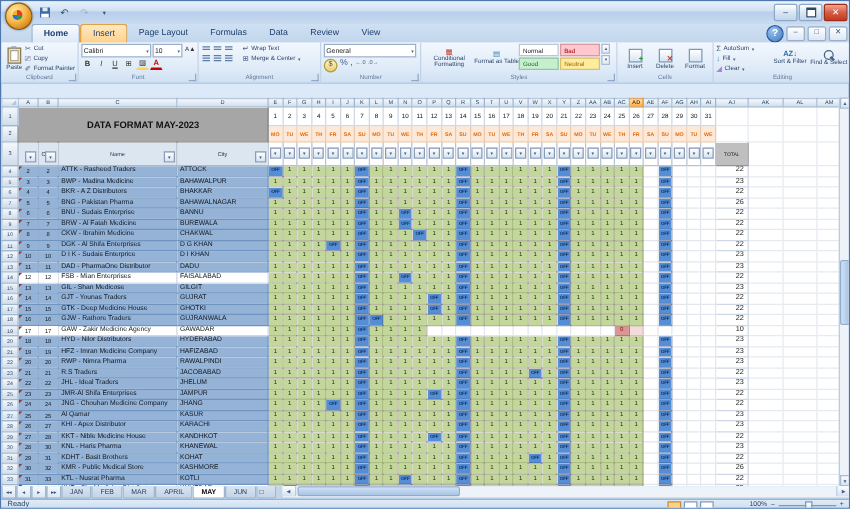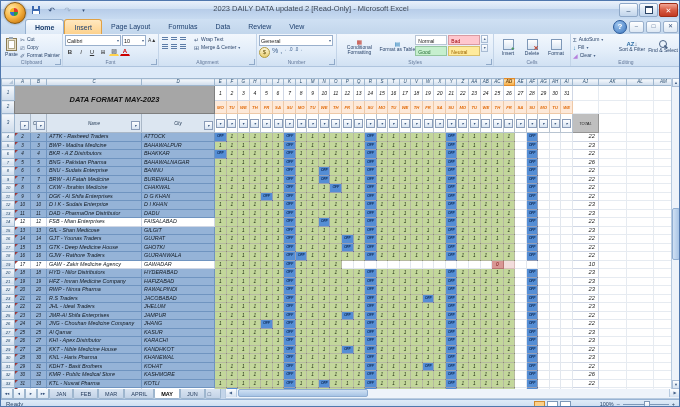--- a/index.html
+++ b/index.html
@@ -76,21 +76,21 @@
   .mag:after{content:"";position:absolute;width:4px;height:1.5px;background:#4a6285;left:4px;top:5px;transform:rotate(45deg);}
 
   
   .fbar{position:absolute;left:0;top:66px;width:680px;height:11px;background:linear-gradient(#e7f0fa,#d9e6f4);border-bottom:1px solid #aec4de;display:flex;align-items:center;}
   .namebox{width:58px;height:9px;background:#fff;border:1px solid #a3b8d9;margin-left:2px;font-size:6px;line-height:9px;padding-left:3px;color:#222;display:flex;justify-content:space-between;}
   .namebox .da{margin-right:1px;}
   .fxi{width:16px;text-align:center;font-size:7px;font-style:italic;color:#3f608f;font-family:"Liberation Serif",serif;}
   .finput{flex:1;height:9px;background:#fff;border:1px solid #a3b8d9;font-size:6px;line-height:9px;padding-left:3px;color:#222;margin-right:9px;}
 
   
-  #gridwrap{position:absolute;left:0;top:77px;width:672px;height:311px;overflow:hidden;background:#fff;font-style:italic;}
+  #gridwrap{position:absolute;left:0;top:77px;width:672px;height:311px;overflow:hidden;background:#fff;}
   table{border-collapse:collapse;table-layout:fixed;width:672px;}
   td{padding:0;overflow:hidden;white-space:nowrap;box-sizing:border-box;}
   .rL td{height:7px;}
   .r1 td{height:15px;}
   .r2 td{height:13px;}
   .r3 td{height:19px;}
   .rD td{height:7.79px;}
   .hcell{background:linear-gradient(#f5f8fc,#dde7f2 60%,#cfdcEB);background:linear-gradient(#f5f8fc,#dde7f2 60%,#cfdceb);
     border:1px solid #9eb6ce;font-size:4.5px;color:#274b6d;text-align:center;line-height:6px;}
   .rD .hcell{font-size:4.2px;line-height:7px;}
@@ -157,21 +157,20 @@
         <div class="logo"></div>
       </div>
     <div class="qat">
       <div class="qbtn">
           <span class="i-save"></span>
         </div>
       <div class="qbtn">↶</div>
       <div class="qbtn" style="color:#9fb2c9;">↷</div>
       <div class="qbtn" style="font-size:5px;">▾</div>
     </div>
-    <div class="title">2023 DAILY DATA updated 2  [Read-Only] - Microsoft Excel</div>
     <div class="winbtns">
       <div class="wbtn">–</div>
       <div class="wbtn">
           <span class="restore"></span>
         </div>
       <div class="wbtn close">✕</div>
     </div>
   </div>
 
   <div class="tabstrip">

